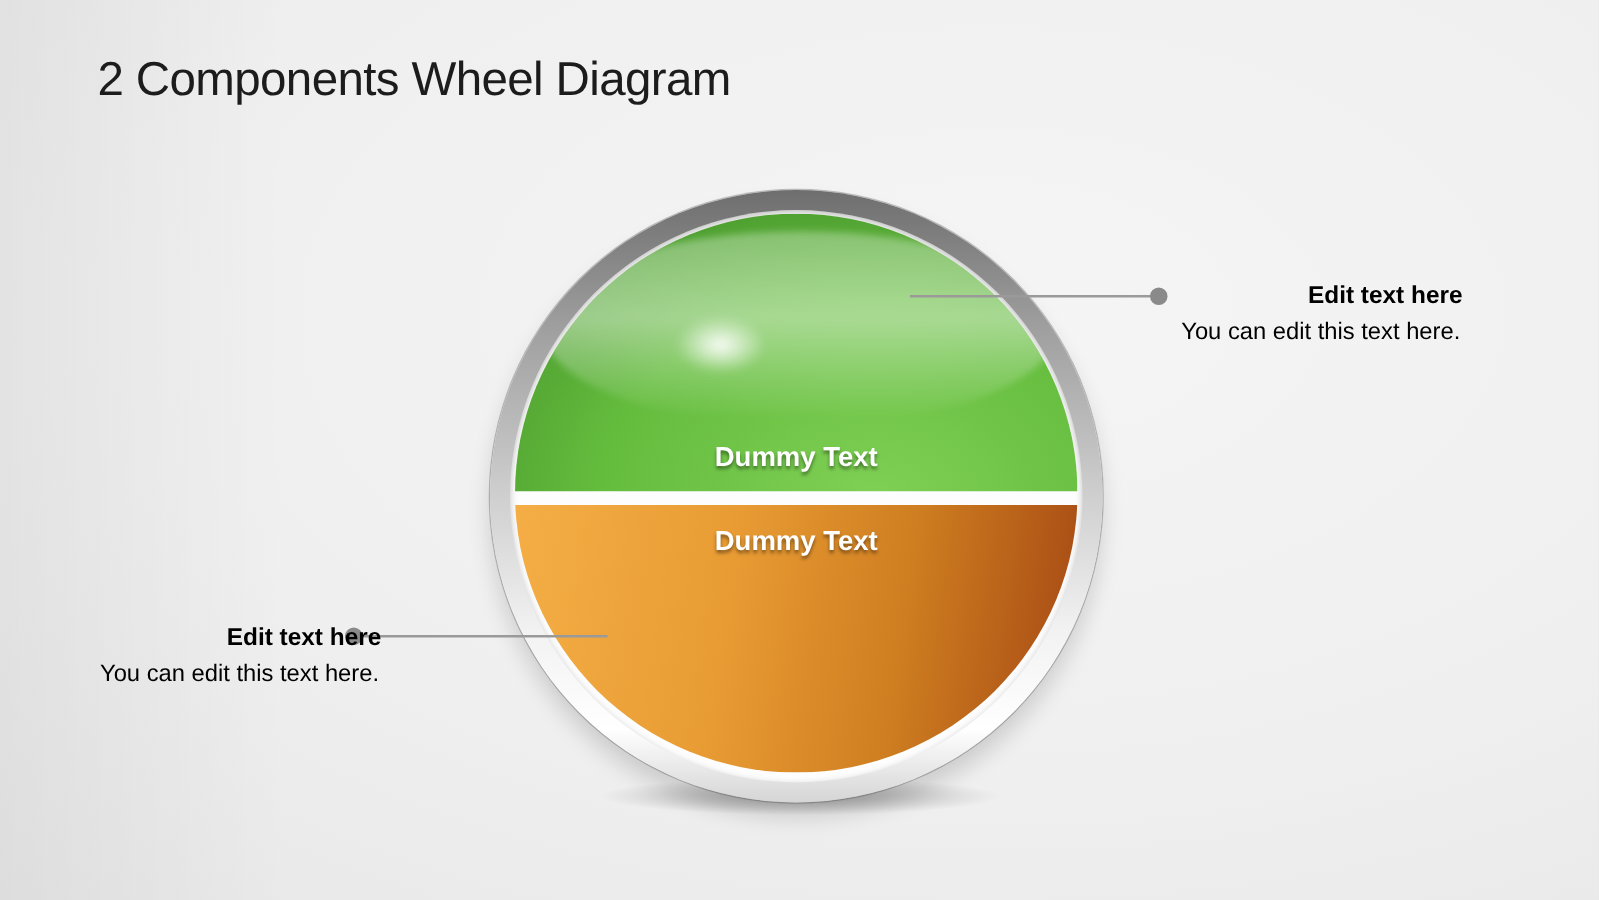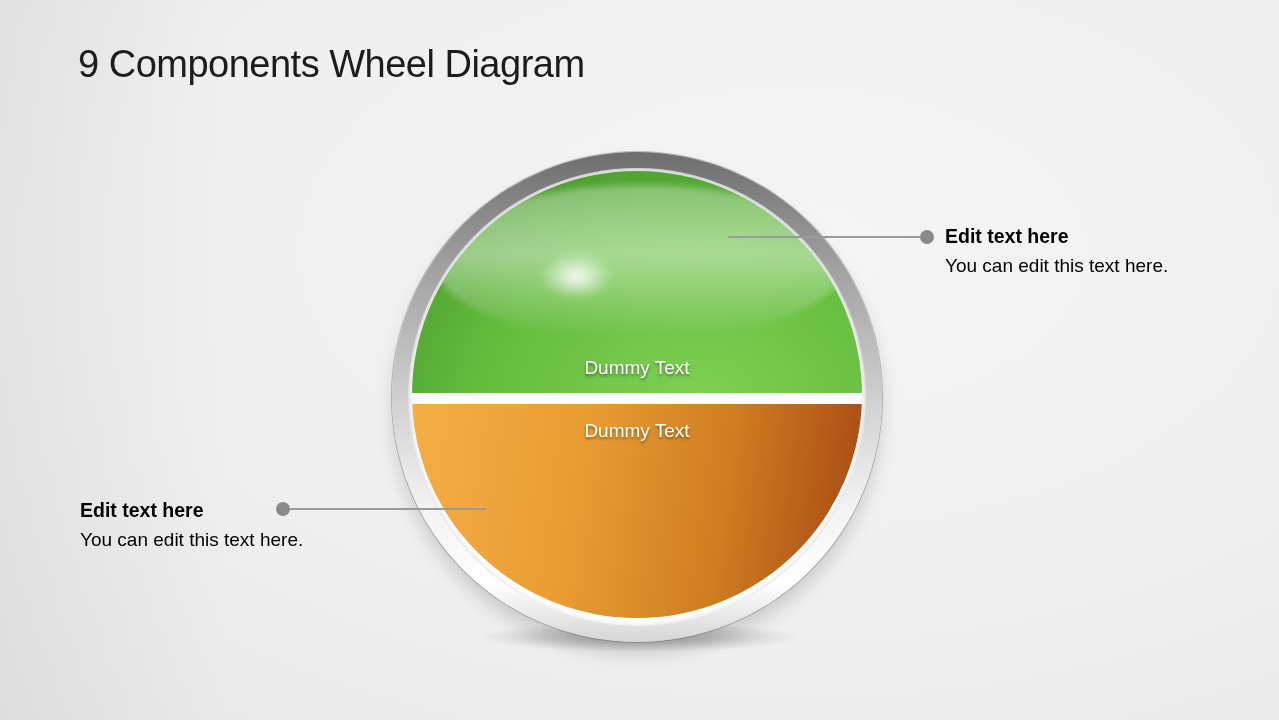--- a/index.html
+++ b/index.html
@@ -61,49 +61,49 @@
     filter:blur(3px);
   }
   .glass-spot{
     position:absolute; left:112px; top:72px; width:105px; height:66px;
     border-radius:50%;
     background:radial-gradient(50% 50% at 50% 50%, rgba(255,255,255,0.95) 0%, rgba(255,255,255,0) 70%);
     filter:blur(4px);
   }
   .seg-label{
     position:absolute; left:0; right:0; text-align:center;
-    color:var(--label-text,#ffffff); font-size:19px; font-weight:400;
+    color:var(--label-text,#ffffff); font-size:22px; font-weight:700;
     text-shadow:0 2px 3px rgba(0,0,0,0.45);
   }
   .seg-top .seg-label{bottom:14px;}
   .seg-bottom .seg-label{top:16px;}
 
   
   .connector-line{
     position:absolute; height:2px;
     background:var(--connector,#9a9a9a);
   }
   .connector-dot{
     position:absolute; width:14px; height:14px; border-radius:50%;
     background:var(--dot,#8a8a8a);
   }
 
   
   .callout{
     position:absolute; width:225px; color:var(--callout-text,#000000);
   }
-  .callout-heading{font-size:19.5px; font-weight:700; line-height:29px; margin:0;}
+  .callout-heading{font-size:19.5px; font-weight:700; line-height:29px; margin:0;text-align:right;}
   .callout-body{font-size:19px; font-weight:400; line-height:29px; margin:0;}
 </style>
 </head>
 <body>
 
 <div id="stage">
 
-  <h1 class="slide-title">9 Components Wheel Diagram</h1>
+  <h1 class="slide-title">2 Components Wheel Diagram</h1>
 
   <div class="wheel-shadow"></div>
 
   <div class="wheel">
     <div class="wheel-ring"></div>
     <div class="wheel-inner">
       <div class="wheel-disc">
         <div class="seg seg-top">
           <div class="glass"></div>
           <div class="glass-spot"></div>

